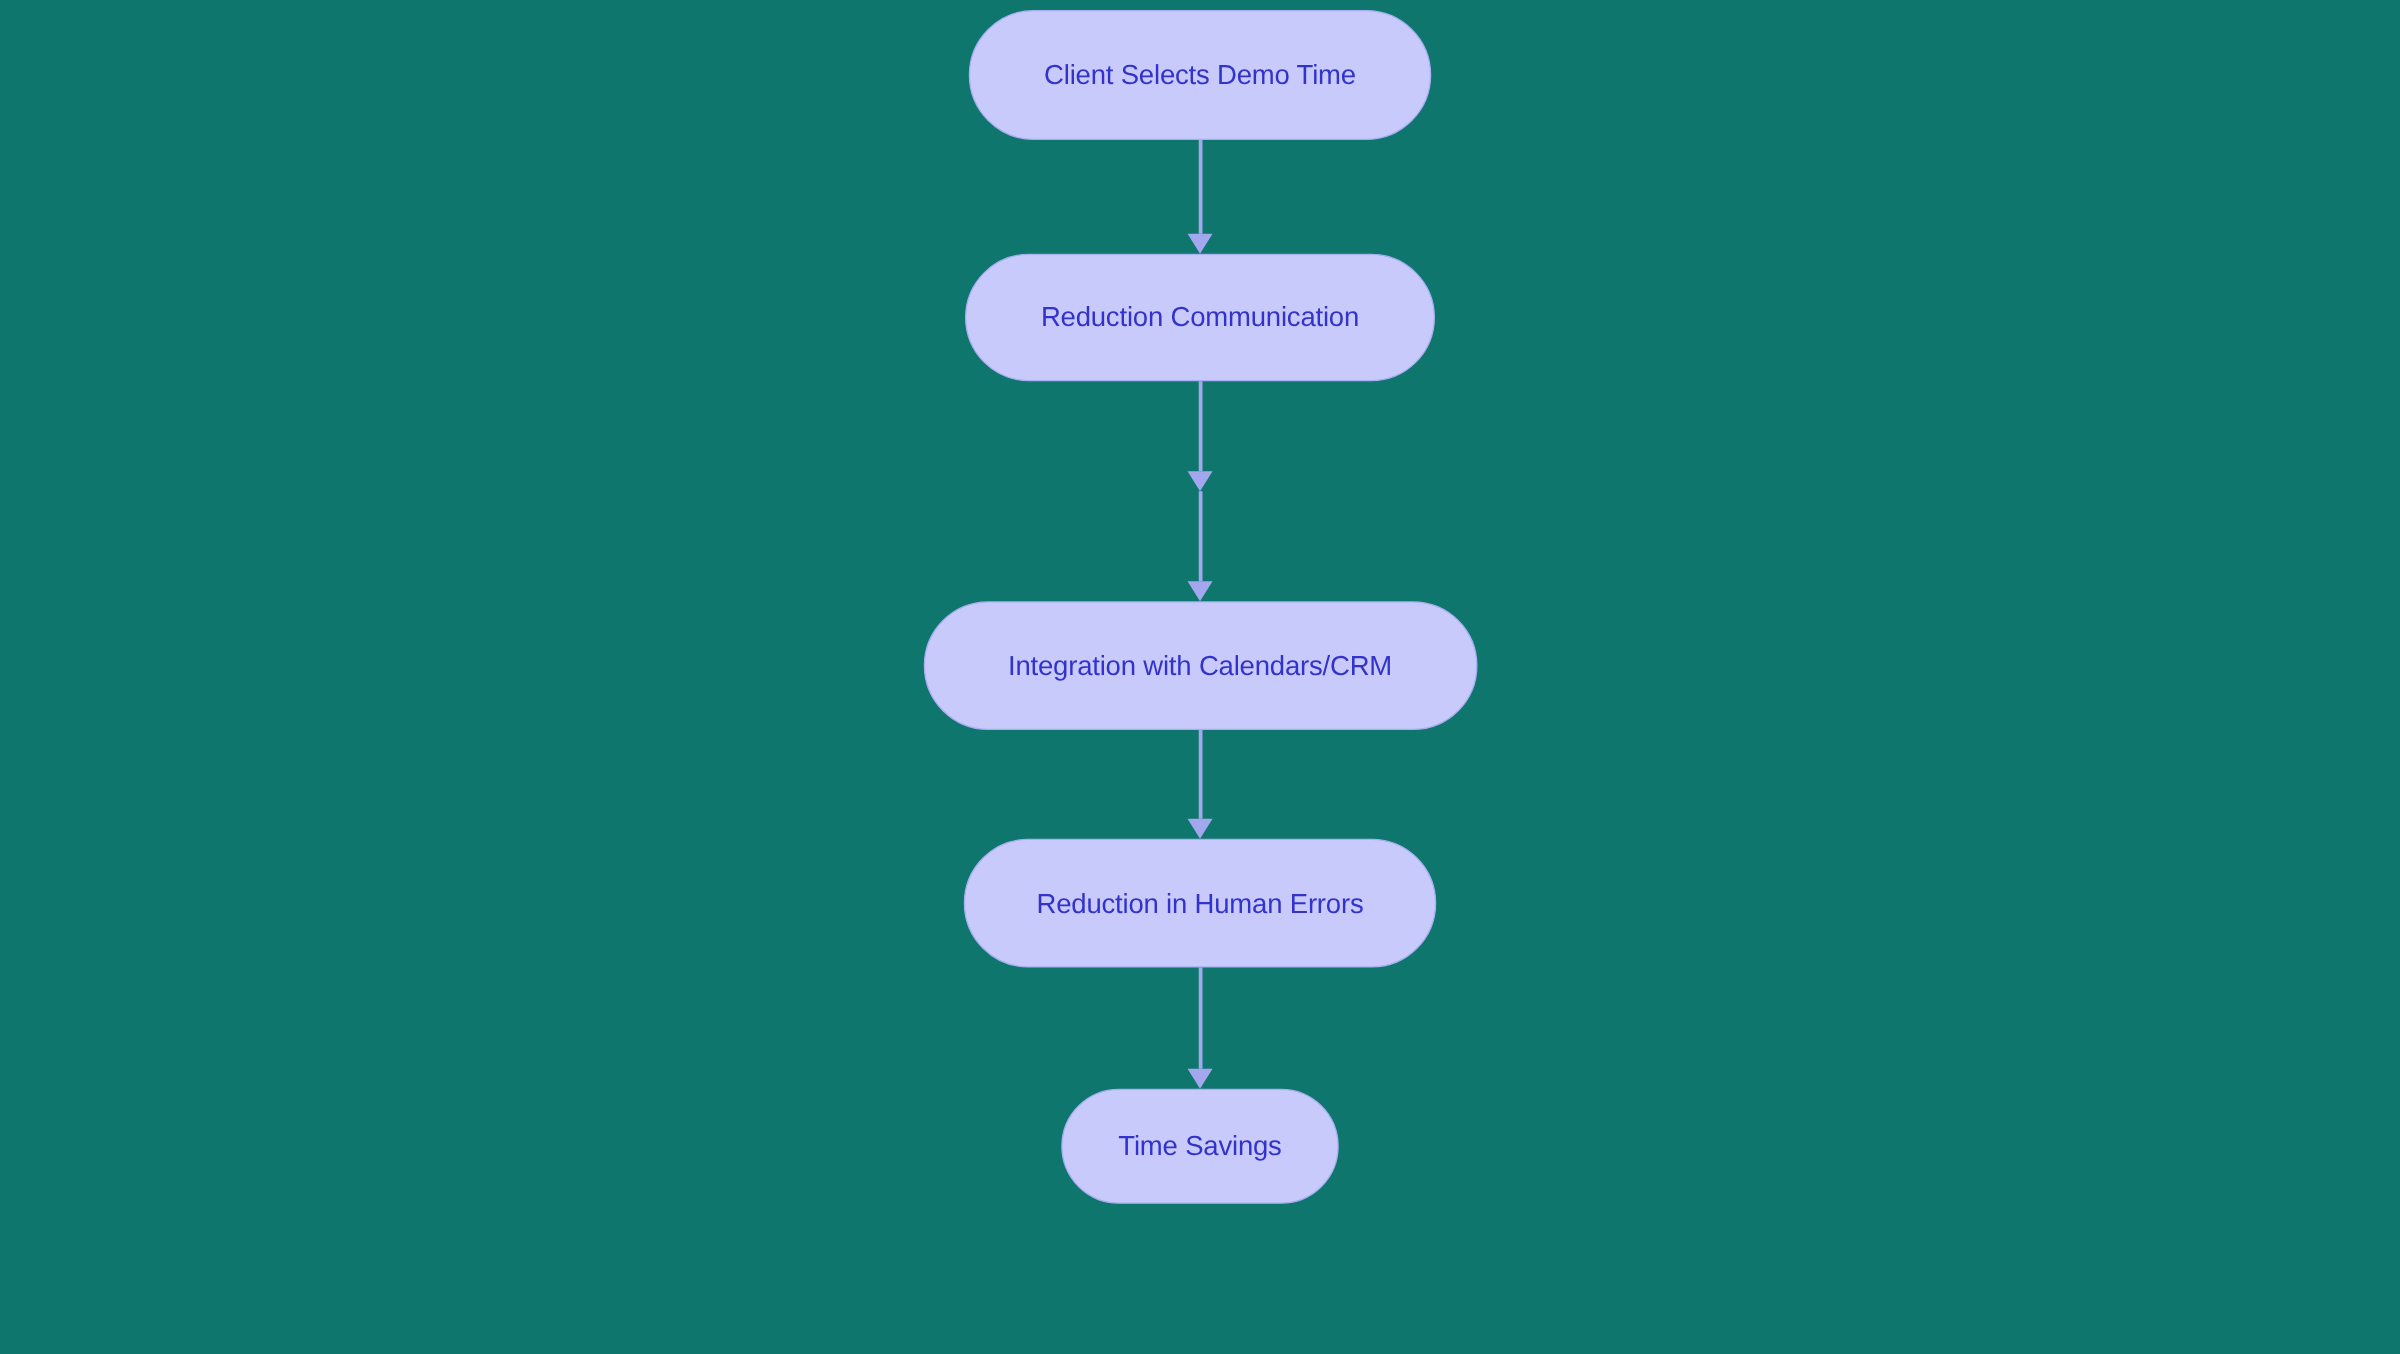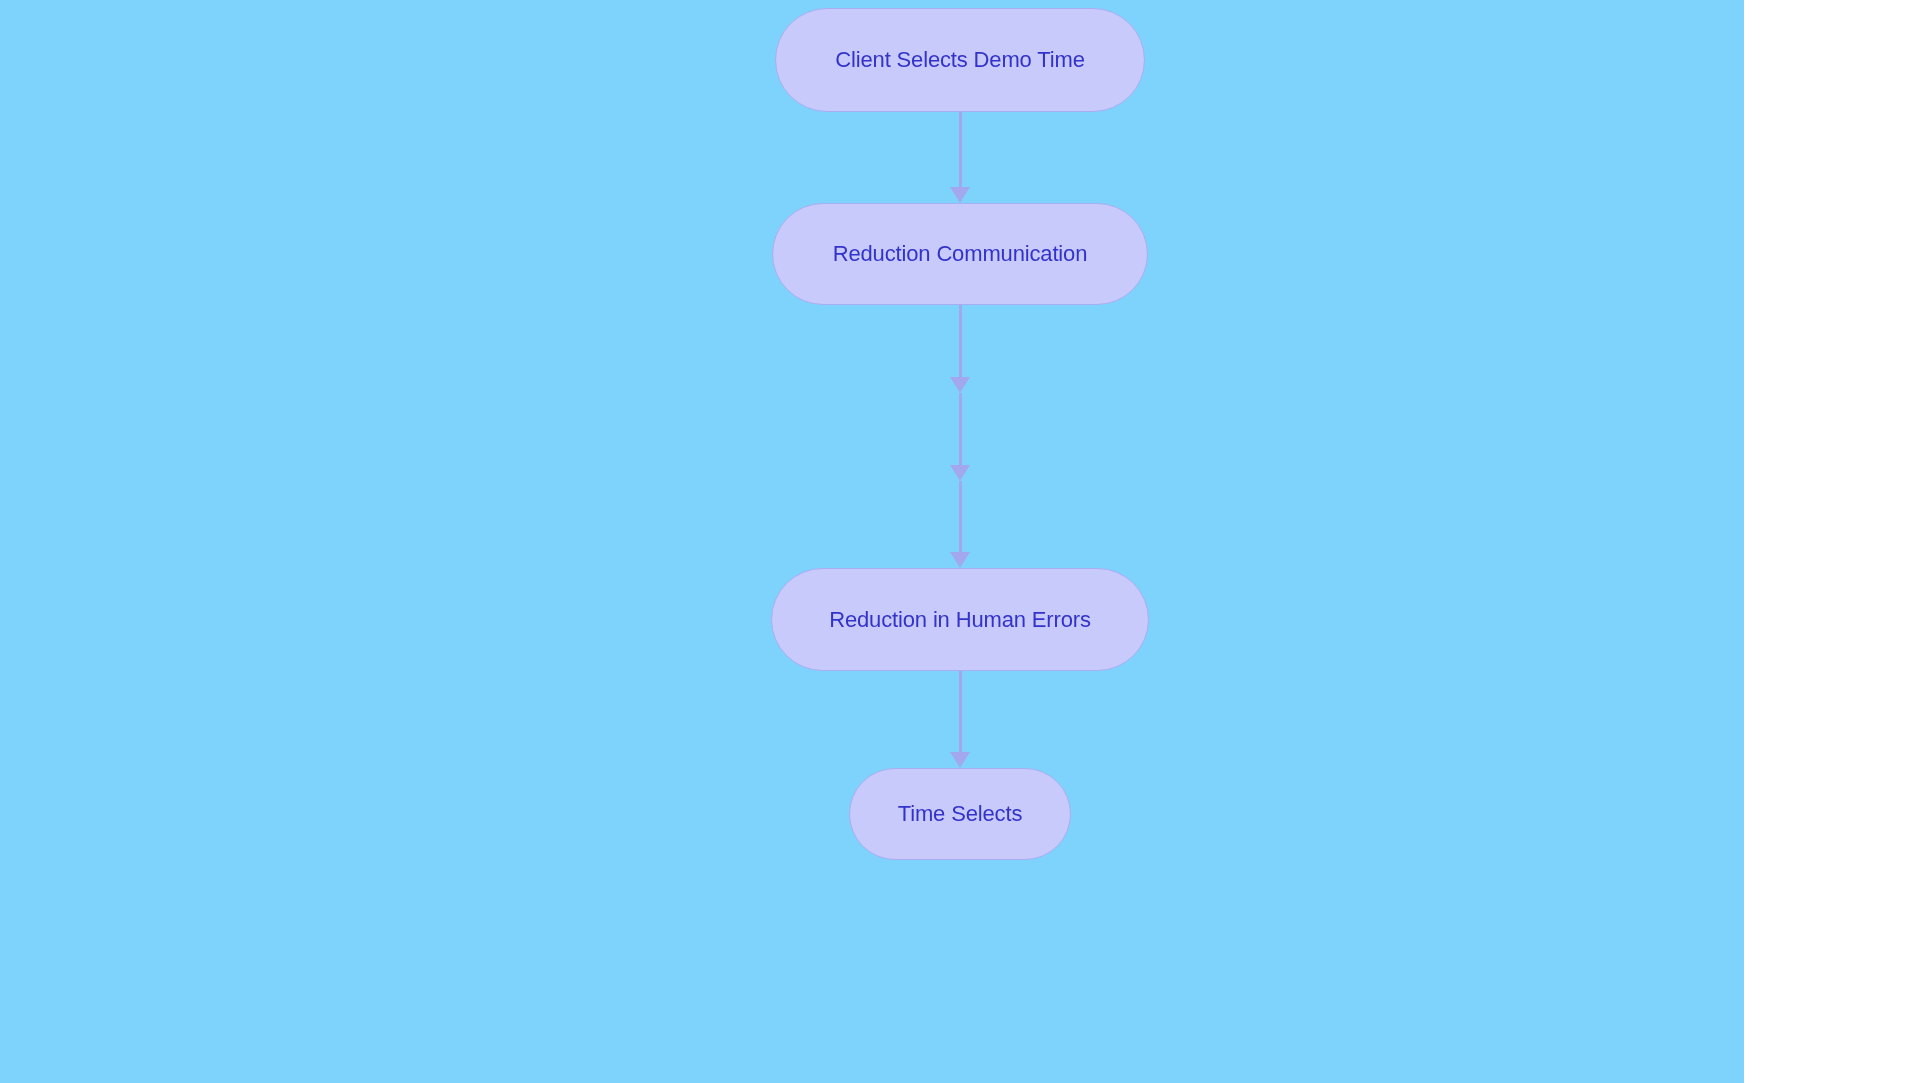--- a/index.html
+++ b/index.html
@@ -10,23 +10,23 @@
   }
   body {
     width: 1920px;
     height: 1083px;
     overflow: hidden;
     font-family: "Liberation Sans", sans-serif;
   }
 
   #flow-canvas {
     position: relative;
-    width: 1744px;
+    width: 1920px;
     height: 1083px;
-    background: #7dd3fc;
+    background: #0f766e;
   }
 
   .flow-column {
     position: absolute;
     left: 0;
     top: 0;
     width: 1920px;
     height: 1083px;
     display: flex;
     flex-direction: column;
@@ -117,33 +117,36 @@
       <div class="connector-stem"></div>
       <div class="connector-head"></div>
     </div>
 
 
     <div class="connector connector-2">
       <div class="connector-stem"></div>
       <div class="connector-head"></div>
     </div>
 
+    <div class="node node-3">
+      <span class="node-label">Integration with Calendars/CRM</span>
+    </div>
 
     <div class="connector connector-3">
       <div class="connector-stem"></div>
       <div class="connector-head"></div>
     </div>
 
     <div class="node node-4">
       <span class="node-label">Reduction in Human Errors</span>
     </div>
 
     <div class="connector connector-4">
       <div class="connector-stem"></div>
       <div class="connector-head"></div>
     </div>
 
     <div class="node node-5">
-      <span class="node-label">Time Selects</span>
+      <span class="node-label">Time Savings</span>
     </div>
 
   </div>
 </div>
 
 </body></html>

